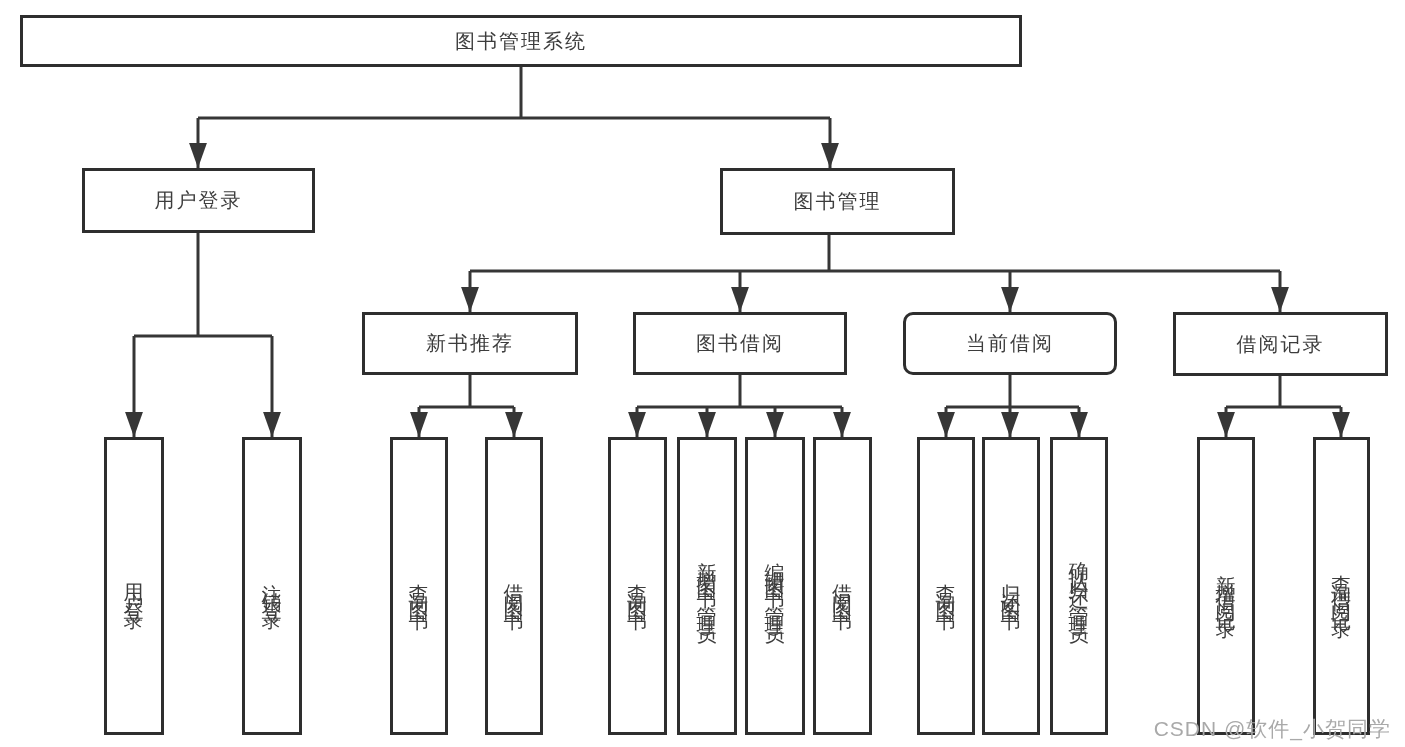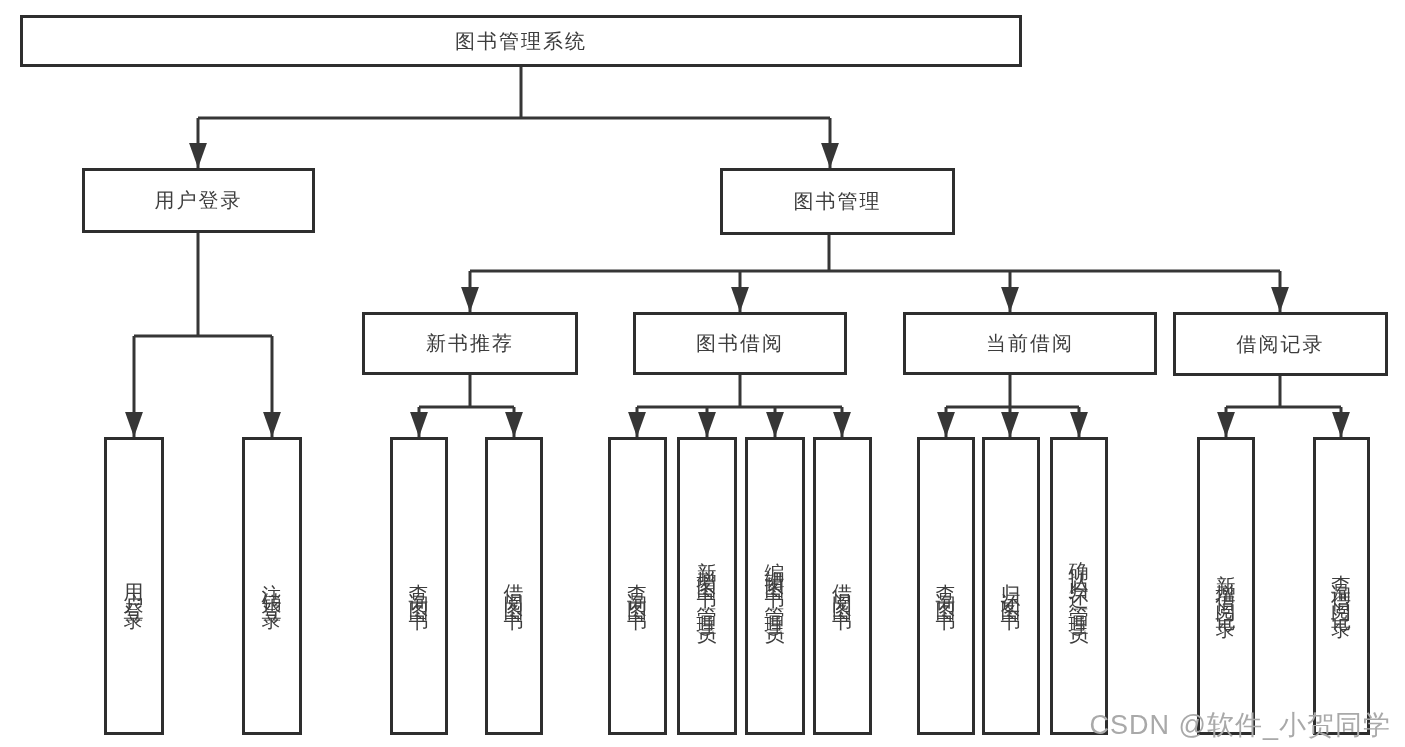--- a/index.html
+++ b/index.html
@@ -38,21 +38,21 @@
     text-orientation: mixed;
     letter-spacing: 9px;
     line-height: 1;
     top: 437px;
     height: 298px;
   }
   .watermark {
     position: absolute;
     right: 14px;
     bottom: 4px;
-    font-size: 27px;
+    font-size: 21px;
     letter-spacing: 1px;
     color: #a9a9a9;
     white-space: nowrap;
   }
 </style>
 </head>
 <body>
 
 <div class="canvas">
 
@@ -111,21 +111,21 @@
     </g>
   </svg>
 
   <div class="box" style="left:20px; top:15px; width:1002px; height:52px;">图书管理系统</div>
 
   <div class="box" style="left:82px; top:168px; width:233px; height:65px;">用户登录</div>
   <div class="box" style="left:712px; top:168px; width:235px; height:67px;margin-left:8px;">图书管理</div>
 
   <div class="box" style="left:633px; top:312px; width:214px; height:63px;">图书借阅</div>
   <div class="box" style="left:362px; top:312px; width:216px; height:63px;">新书推荐</div>
-  <div class="box" style="left:903px; top:312px; width:254px; height:63px;">当前借阅</div>
+  <div class="box" style="left:903px; top:312px; width:214px; height:63px;border-radius:10px;">当前借阅</div>
   <div class="box" style="left:1173px; top:312px; width:215px; height:64px;">借阅记录</div>
 
   <div class="vbox" style="left:104px; width:60px;">用户登录</div>
   <div class="vbox" style="left:242px; width:60px;">注销登录</div>
 
   <div class="vbox" style="left:390px; width:58px;">查询图书</div>
   <div class="vbox" style="left:485px; width:58px;">借阅图书</div>
 
   <div class="vbox" style="left:608px; width:59px;">查询图书</div>
   <div class="vbox" style="left:677px; width:60px;">新增图书（管理员）</div>

